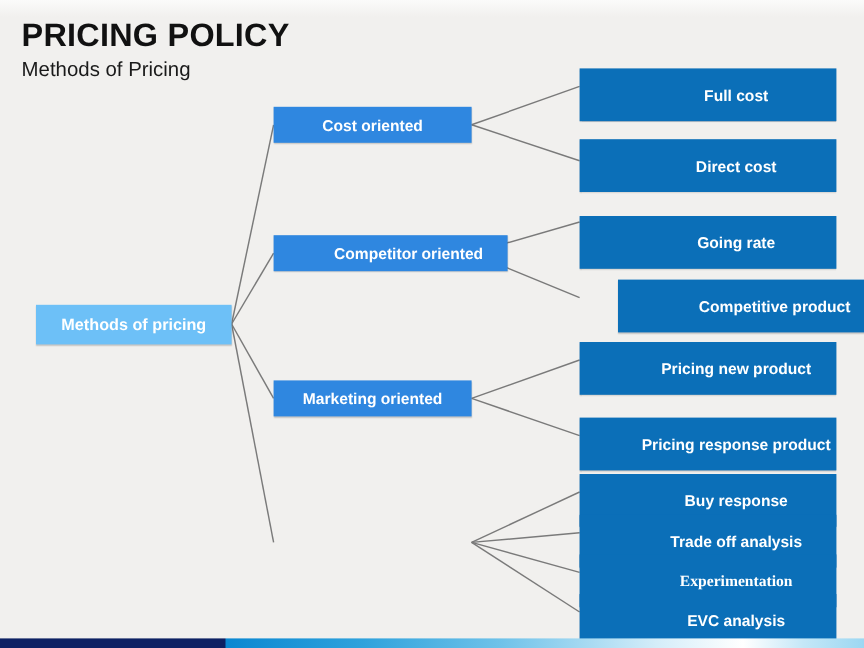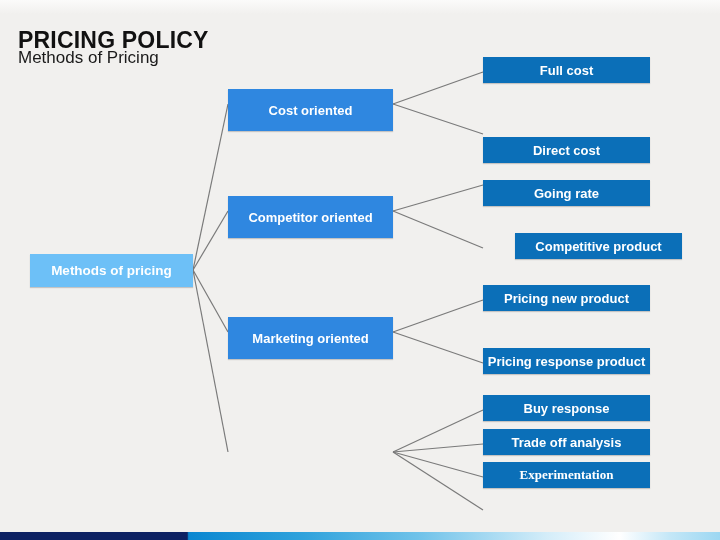--- a/index.html
+++ b/index.html
@@ -8,50 +8,50 @@
     background:#d8d8d8;
   }
   .slide{
     position:relative;
     width:720px;height:540px;
     background:linear-gradient(#fbfbfa 0px,#f1f0ee 14px,#f1f0ee 100%);
     overflow:hidden;
   }
   .slide-title{
     position:absolute;left:18px;top:14px;
-    font-size:23px;font-weight:bold;color:#111111;
+    font-size:27px;font-weight:bold;color:#111111;
     letter-spacing:0.2px;
-    margin-top:13px;
   }
   .slide-subtitle{
     position:absolute;left:18px;top:48px;
     font-size:17px;font-weight:400;color:#1a1a1a;
   }
   .node{
     position:absolute;
     display:flex;align-items:center;justify-content:center;
     color:#ffffff;font-weight:bold;font-size:13px;
     text-align:center;
     box-shadow:0 1px 1px rgba(0,0,0,0.18);
   }
   .node-root{
     left:30px;top:254px;width:163px;height:33px;
     background:#6dc0f7;
     font-size:13.5px;
   }
   .node-branch{
-    left:228px;width:165px;height:42px;
+    left:228px;width:165px;height:30px;
     background:#2f87e0;
   }
   .node-leaf{
-    left:483px;width:167px;height:26px;
+    left:483px;width:167px;height:44px;
     background:#0b6fb8;
+    padding-left:47px;
   }
-  .b0{top:89px;}  .b1{top:196px;} .b2{top:317px;} .b3{top:437px;}
-  .l0{top:57px;}  .l1{top:137px;} .l2{top:180px;justify-content:center;} .l3{top:233px;margin-left:32px;}
+  .b0{top:89px;}  .b1{top:196px;padding-left:30px;} .b2{top:317px;} .b3{top:437px;}
+  .l0{top:57px;}  .l1{top:116px;} .l2{top:180px;justify-content:center;} .l3{top:233px;margin-left:32px;}
   .l4{top:285px;} .l5{top:348px;} .l6{top:395px;} .l7{top:429px;}
   .l8{top:462px;font-family:Liberation Serif, serif;} .l9{top:495px;}
   .connector-layer{
     position:absolute;left:0;top:0;width:720px;height:540px;
     pointer-events:none;
   }
   .footer-bar{
     position:absolute;left:0;bottom:0;width:720px;height:8px;
     background:linear-gradient(to right,
       #0d2163 0%, #0d2163 26%,
@@ -130,15 +130,18 @@
   </div>
   <div class="node node-leaf l6">
     <span>Buy response</span>
   </div>
   <div class="node node-leaf l7">
     <span>Trade off analysis</span>
   </div>
   <div class="node node-leaf l8">
     <span>Experimentation</span>
   </div>
+  <div class="node node-leaf l9">
+    <span>EVC analysis</span>
+  </div>
 
   <div class="footer-bar"></div>
 </div>
 
 </body></html>

